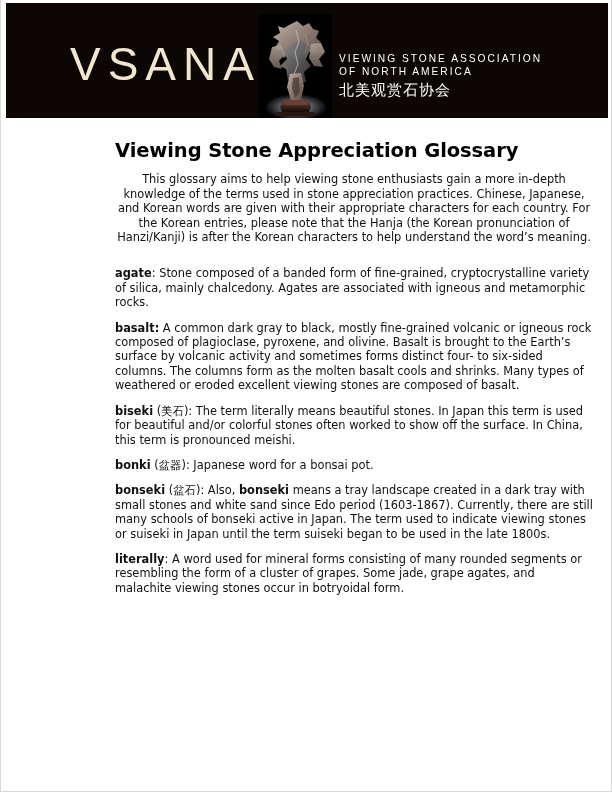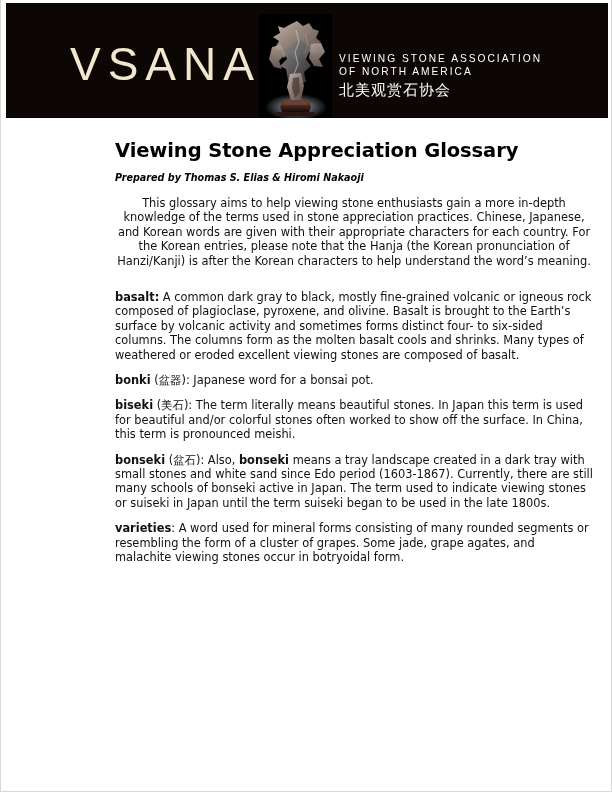--- a/index.html
+++ b/index.html
@@ -222,27 +222,27 @@
 OF NORTH AMERICA</div>
 
       <div class="org-name-cn">北美观赏石协会</div>
     </div>
   </div>
 
   <div class="content">
 
     <h1 class="doc-title">Viewing Stone Appreciation Glossary</h1>
 
-    <div class="byline">Prepared by Thomas S. Elias &amp; Hiromi Nakaoji</div>
 
     <p class="intro-para">This glossary aims to help viewing stone enthusiasts gain a more in-depth knowledge of the terms used in stone appreciation practices. Chinese, Japanese, and Korean words are given with their appropriate characters for each country. For the Korean entries, please note that the Hanja (the Korean pronunciation of Hanzi/Kanji) is after the Korean characters to help understand the word’s meaning.</p>
 
 
     <div class="entries">
+        <p class="entry"><span class="term">agate</span><span>:</span><span> Stone composed of a banded form of fine-grained, cryptocrystalline variety of silica, mainly chalcedony. Agates are associated with igneous and metamorphic rocks.</span></p>
         <p class="entry"><span class="term">basalt</span><span class="term">:</span><span> A common dark gray to black, mostly fine-grained volcanic or igneous rock composed of plagioclase, pyroxene, and olivine. Basalt is brought to the Earth’s surface by volcanic activity and sometimes forms distinct four- to six-sided columns. The columns form as the molten basalt cools and shrinks. Many types of weathered or eroded excellent viewing stones are composed of basalt.</span></p>
+        <p class="entry"><span class="term">biseki</span><span class="kanji"> (美石)</span><span>:</span><span> The term literally means beautiful stones. In Japan this term is used for beautiful and/or colorful stones often worked to show off the surface. In China, this term is pronounced meishi.</span></p>
         <p class="entry"><span class="term">bonki</span><span class="kanji"> (盆器)</span><span>:</span><span> Japanese word for a bonsai pot.</span></p>
-        <p class="entry"><span class="term">biseki</span><span class="kanji"> (美石)</span><span>:</span><span> The term literally means beautiful stones. In Japan this term is used for beautiful and/or colorful stones often worked to show off the surface. In China, this term is pronounced meishi.</span></p>
         <p class="entry"><span class="term">bonseki</span><span class="kanji"> (盆石)</span><span>:</span><span> Also, </span><em class="bold-inline">bonseki</em><span> means a tray landscape created in a dark tray with small stones and white sand since Edo period (1603-1867). Currently, there are still many schools of bonseki active in Japan. The term used to indicate viewing stones or suiseki in Japan until the term suiseki began to be used in the late 1800s.</span></p>
-        <p class="entry"><span class="term">varieties</span><span>:</span><span> A word used for mineral forms consisting of many rounded segments or resembling the form of a cluster of grapes. Some jade, grape agates, and malachite viewing stones occur in botryoidal form.</span></p>
+        <p class="entry"><span class="term">literally</span><span>:</span><span> A word used for mineral forms consisting of many rounded segments or resembling the form of a cluster of grapes. Some jade, grape agates, and malachite viewing stones occur in botryoidal form.</span></p>
       </div>
   </div>
 
 </div>
 
 </body></html>

